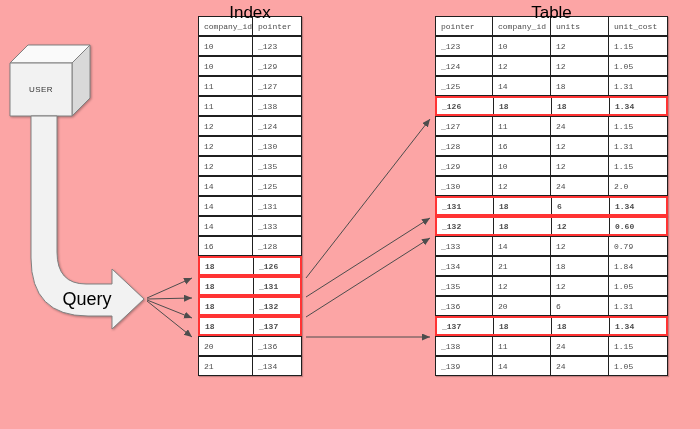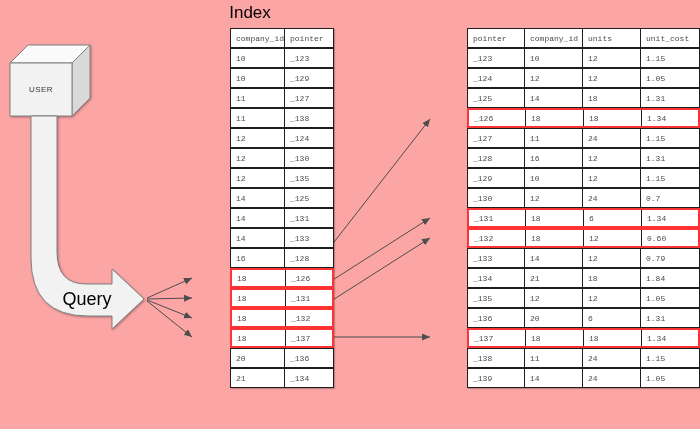--- a/index.html
+++ b/index.html
@@ -14,26 +14,26 @@
   .shadow{filter:drop-shadow(1px 1px 1px rgba(0,0,0,0.3));}
   .title{position:absolute;top:2px;height:22px;line-height:22px;text-align:center;
          font-size:17px;color:var(--title-text);z-index:3;}
   #t-index{left:198px;width:104px;}
   #t-main{left:435px;width:233px;}
   .label{position:absolute;z-index:3;color:#333;}
   .label.user{left:10px;top:63px;width:62px;height:53px;display:flex;align-items:center;
               justify-content:center;font-size:8px;letter-spacing:.4px;}
   .label.query{left:56px;top:291px;width:62px;height:16px;line-height:16px;text-align:center;
                font-size:18px;color:#000;}
-  .dtable{position:absolute;top:28px;z-index:2;margin-left:32px;}
+  .dtable{position:absolute;top:16px;z-index:2;}
   #index-table{left:198px;width:104px;}
   #main-table{left:435px;width:233px;}
   .trow{display:flex;height:20px;box-sizing:border-box;border:1px solid var(--row-border);
         background:#fff;box-shadow:1px 1px 1px rgba(0,0,0,0.22);}
-  .trow.hl{border:2px solid var(--highlight-red);}
+  .trow.hl{border:2px solid var(--highlight-red);font-weight:bold;}
   .tcell{box-sizing:border-box;display:flex;align-items:center;padding-left:5px;
          font-family:"Liberation Mono","DejaVu Sans Mono",monospace;font-size:8px;
          color:var(--cell-text);border-right:1px solid var(--row-border);
          overflow:hidden;white-space:nowrap;}
   .tcell:last-child{border-right:none;}
   .t-index .c0{width:54px;} .t-index .c1{flex:1;}
   .t-main .c0{width:57px;} .t-main .c1{width:58px;} .t-main .c2{width:58px;} .t-main .c3{flex:1;}
 </style>
 </head>
 <body>
@@ -64,20 +64,21 @@
 
     <g style="stroke:var(--arrow);stroke-width:1;">
       <line x1="306" y1="278" x2="430" y2="119" marker-end="url(#ah)"></line>
       <line x1="306" y1="297" x2="430" y2="218" marker-end="url(#ah)"></line>
       <line x1="306" y1="317" x2="430" y2="238" marker-end="url(#ah)"></line>
       <line x1="306" y1="337" x2="430" y2="337" marker-end="url(#ah)"></line>
     </g>
   </svg>
 
   <div class="title" id="t-index">Index</div>
+  <div class="title" id="t-main">Table</div>
 
   <div class="label user">USER</div>
   <div class="label query">Query</div>
 
   <div class="dtable t-index" id="index-table">
       <div class="trow">
         <div class="tcell c0">company_id</div>
         <div class="tcell c1">pointer</div>
       </div>
       <div class="trow">
@@ -195,21 +196,21 @@
       <div class="trow">
         <div class="tcell c0">_129</div>
         <div class="tcell c1">10</div>
         <div class="tcell c2">12</div>
         <div class="tcell c3">1.15</div>
       </div>
       <div class="trow">
         <div class="tcell c0">_130</div>
         <div class="tcell c1">12</div>
         <div class="tcell c2">24</div>
-        <div class="tcell c3">0.7</div>
+        <div class="tcell c3">2.0</div>
       </div>
       <div class="trow hl">
         <div class="tcell c0">_131</div>
         <div class="tcell c1">18</div>
         <div class="tcell c2">6</div>
         <div class="tcell c3">1.34</div>
       </div>
       <div class="trow hl">
         <div class="tcell c0">_132</div>
         <div class="tcell c1">18</div>

